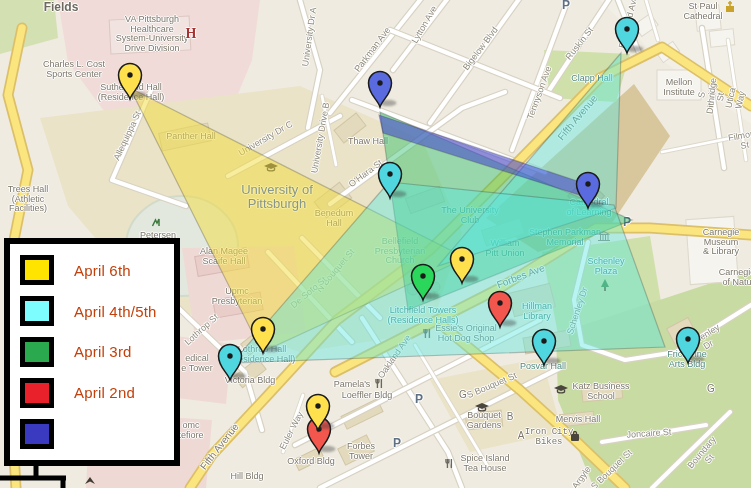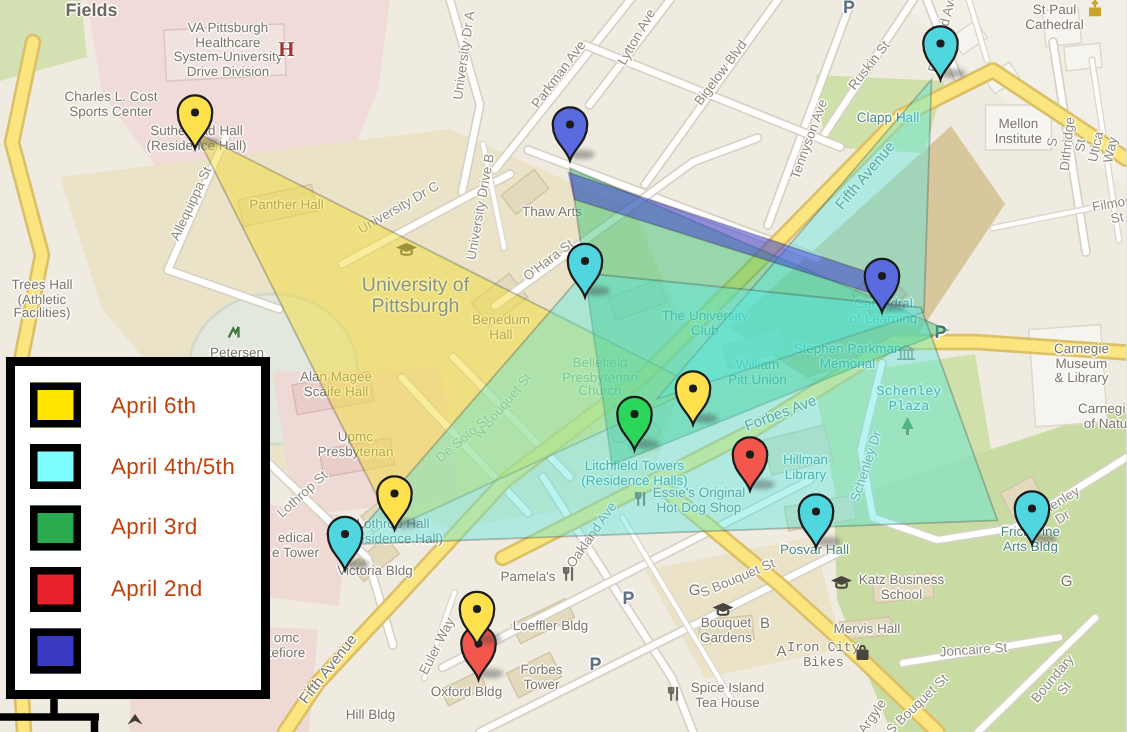--- a/index.html
+++ b/index.html
@@ -257,55 +257,55 @@
 Facilities)</div>
       <div class="lbl lbl-hall" style="left: 158px; top: 236px; transform: translate(-50%, -50%) rotate(0deg);">Petersen</div>
       <div class="lbl lbl-hall" style="left: 224px; top: 257px; transform: translate(-50%, -50%) rotate(0deg);">Alan Magee
 Scaife Hall</div>
       <div class="lbl lbl-hall" style="left: 237px; top: 297px; transform: translate(-50%, -50%) rotate(0deg);">Upmc
 Presbyterian</div>
       <div class="lbl lbl-city" style="left: 277px; top: 197px; transform: translate(-50%, -50%) rotate(0deg);">University of
 Pittsburgh</div>
       <div class="lbl lbl-hall" style="left: 334px; top: 219px; transform: translate(-50%, -50%) rotate(0deg);">Benedum
 Hall</div>
-      <div class="lbl lbl-hall" style="left: 368px; top: 142px; transform: translate(-50%, -50%) rotate(0deg);">Thaw Arts</div>
+      <div class="lbl lbl-hall" style="left: 368px; top: 142px; transform: translate(-50%, -50%) rotate(0deg);">Thaw Hall</div>
       <div class="lbl lbl-poi" style="left: 470px; top: 216px; transform: translate(-50%, -50%) rotate(0deg);">The University
 Club</div>
       <div class="lbl lbl-poi" style="left: 400px; top: 252px; transform: translate(-50%, -50%) rotate(0deg);">Bellefield
 Presbyterian
 Church</div>
       <div class="lbl lbl-poi" style="left: 505px; top: 249px; transform: translate(-50%, -50%) rotate(0deg);">William
 Pitt Union</div>
       <div class="lbl lbl-poi" style="left: 423px; top: 316px; transform: translate(-50%, -50%) rotate(0deg);">Litchfield Towers
 (Residence Halls)</div>
       <div class="lbl lbl-poi" style="left: 565px; top: 238px; transform: translate(-50%, -50%) rotate(0deg);">Stephen Parkman
 Memorial</div>
       <div class="lbl lbl-poi" style="left: 589px; top: 208px; transform: translate(-50%, -50%) rotate(0deg);">Cathedral
 of Learning</div>
-      <div class="lbl lbl-poi" style="left: 606px; top: 267px; transform: translate(-50%, -50%) rotate(0deg); font-family: Liberation Mono, monospace;">Schenley
+      <div class="lbl lbl-poi" style="left: 606px; top: 267px; transform: translate(-50%, -50%) rotate(0deg);">Schenley
 Plaza</div>
       <div class="lbl lbl-poi" style="left: 537px; top: 312px; transform: translate(-50%, -50%) rotate(0deg);">Hillman
 Library</div>
       <div class="lbl lbl-poi" style="left: 543px; top: 367px; transform: translate(-50%, -50%) rotate(0deg);">Posvar Hall</div>
       <div class="lbl lbl-poi" style="left: 687px; top: 360px; transform: translate(-50%, -50%) rotate(0deg);">Frick Fine
 Arts Bldg</div>
       <div class="lbl lbl-poi" style="left: 592px; top: 79px; transform: translate(-50%, -50%) rotate(0deg);">Clapp Hall</div>
       <div class="lbl lbl-hall" style="left: 601px; top: 392px; transform: translate(-50%, -50%) rotate(0deg);">Katz Business
 School</div>
       <div class="lbl lbl-hall" style="left: 578px; top: 420px; transform: translate(-50%, -50%) rotate(0deg);">Mervis Hall</div>
       <div class="lbl lbl-hall" style="left: 549px; top: 438px; transform: translate(-50%, -50%) rotate(0deg); font-family: Liberation Mono, monospace;">Iron City
 Bikes</div>
       <div class="lbl lbl-hall" style="left: 484px; top: 421px; transform: translate(-50%, -50%) rotate(0deg); text-align: center;">Bouquet
 Gardens</div>
       <div class="lbl lbl-hall" style="left: 485px; top: 464px; transform: translate(-50%, -50%) rotate(0deg);">Spice Island
 Tea House</div>
       <div class="lbl lbl-hall" style="left: 466px; top: 334px; transform: translate(-50%, -50%) rotate(0deg);">Essie's Original
 Hot Dog Shop</div>
       <div class="lbl lbl-hall" style="left: 352px; top: 385px; transform: translate(-50%, -50%) rotate(0deg);">Pamela's</div>
-      <div class="lbl lbl-hall" style="left: 367px; top: 418px; transform: translate(-50%, -50%) rotate(0deg);">Loeffler Bldg</div>
+      <div class="lbl lbl-hall" style="left: 367px; top: 396px; transform: translate(-50%, -50%) rotate(0deg);">Loeffler Bldg</div>
       <div class="lbl lbl-hall" style="left: 361px; top: 452px; transform: translate(-50%, -50%) rotate(0deg);">Forbes
 Tower</div>
       <div class="lbl lbl-hall" style="left: 311px; top: 462px; transform: translate(-50%, -50%) rotate(0deg);">Oxford Bldg</div>
       <div class="lbl lbl-hall" style="left: 250px; top: 381px; transform: translate(-50%, -50%) rotate(0deg);">Victoria Bldg</div>
       <div class="lbl lbl-hall" style="left: 262px; top: 355px; transform: translate(-50%, -50%) rotate(0deg);">Lothrop Hall
 (Residence Hall)</div>
       <div class="lbl lbl-hall" style="left: 197px; top: 364px; transform: translate(-50%, -50%) rotate(0deg);">edical
 e Tower</div>
       <div class="lbl lbl-hall" style="left: 191px; top: 431px; transform: translate(-50%, -50%) rotate(0deg);">omc
 tefiore</div>

